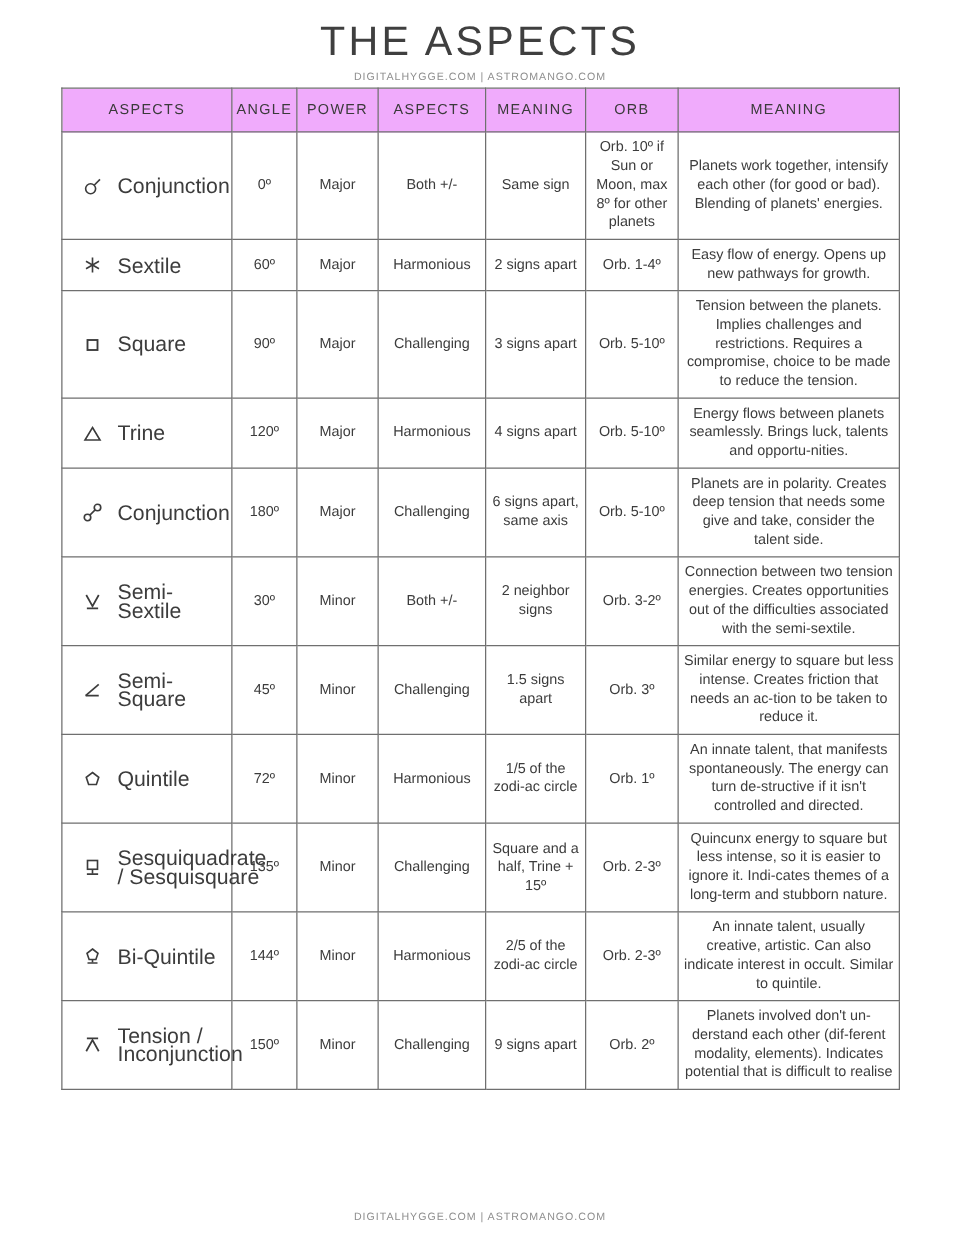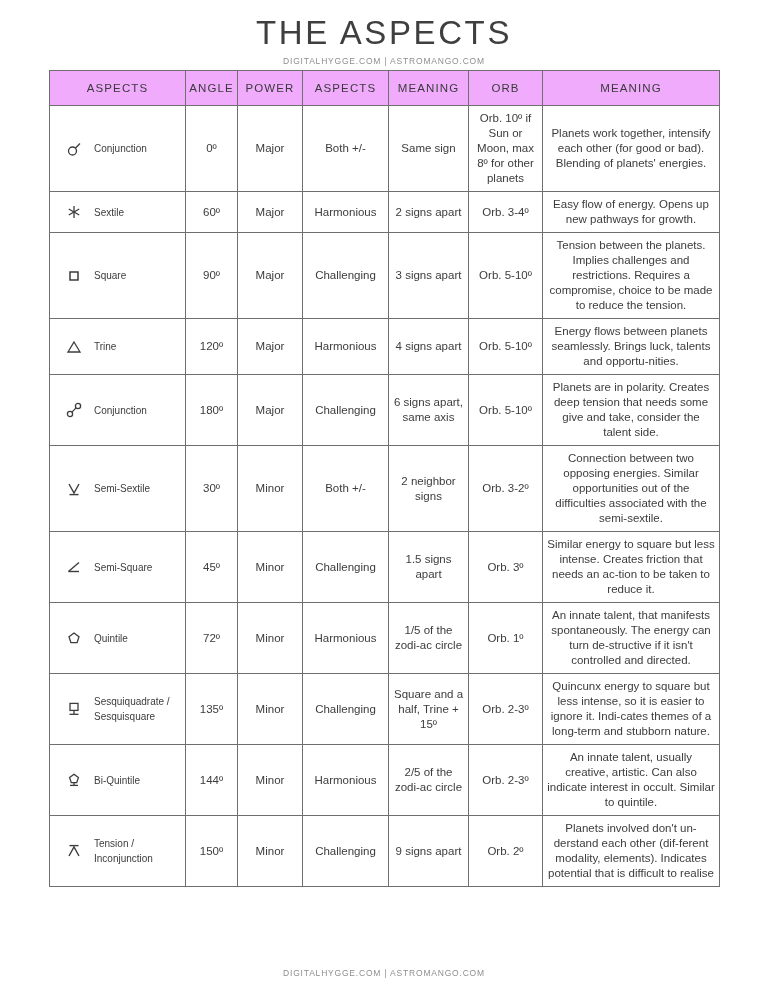--- a/index.html
+++ b/index.html
@@ -84,21 +84,21 @@
   .glyph {
     width: 40px;
     min-width: 40px;
     text-align: center;
     font-size: 14px;
     line-height: 1;
     color: #3c3c3c;
   }
   .glyph svg { display: block; margin: 0 auto; }
   .aspect-name {
-    font-size: 10px;
+    font-size: 17px;
     line-height: 15px;
     color: #3c3c3c;
     text-align: left;
   }
   td.meaning-cell { padding: 5px 7px; border-radius: 25px; }
   .footer {
     position: absolute;
     left: 0;
     top: 968px;
     width: 768px;
@@ -178,21 +178,21 @@
                     </g>
                   </svg>
                 </span>
                 <span class="aspect-name">Sextile</span>
               </div>
             </td>
             <td>60º</td>
             <td>Major</td>
             <td>Harmonious</td>
             <td>2 signs apart</td>
-            <td>Orb. 3-4º</td>
+            <td>Orb. 1-4º</td>
             <td class="meaning-cell">Easy flow of energy. Opens up new pathways for growth.</td>
           </tr>
           <tr>
             <td class="aspect-cell">
               <div class="aspect-inner">
                 <span class="glyph">
                   <svg width="16" height="16" viewBox="0 0 16 16">
                     <rect x="4" y="4" width="8" height="8" fill="none" stroke="#3c3c3c" stroke-width="1.5"></rect>
                   </svg>
                 </span>
@@ -256,21 +256,21 @@
                   </svg>
                 </span>
                 <span class="aspect-name">Semi-Sextile</span>
               </div>
             </td>
             <td>30º</td>
             <td>Minor</td>
             <td>Both +/-</td>
             <td>2 neighbor signs</td>
             <td>Orb. 3-2º</td>
-            <td class="meaning-cell">Connection between two opposing energies. Similar opportunities out of the difficulties associated with the semi-sextile.</td>
+            <td class="meaning-cell">Connection between two tension energies. Creates opportunities out of the difficulties associated with the semi-sextile.</td>
           </tr>
           <tr>
             <td class="aspect-cell">
               <div class="aspect-inner">
                 <span class="glyph">
                   <svg width="16" height="16" viewBox="0 0 16 16">
                     <g stroke="#3c3c3c" stroke-width="1.4" fill="none">
                       <line x1="13" y1="3.5" x2="2.5" y2="12.5"></line>
                       <line x1="2.5" y1="12.5" x2="13" y2="12.5"></line>
                     </g>

